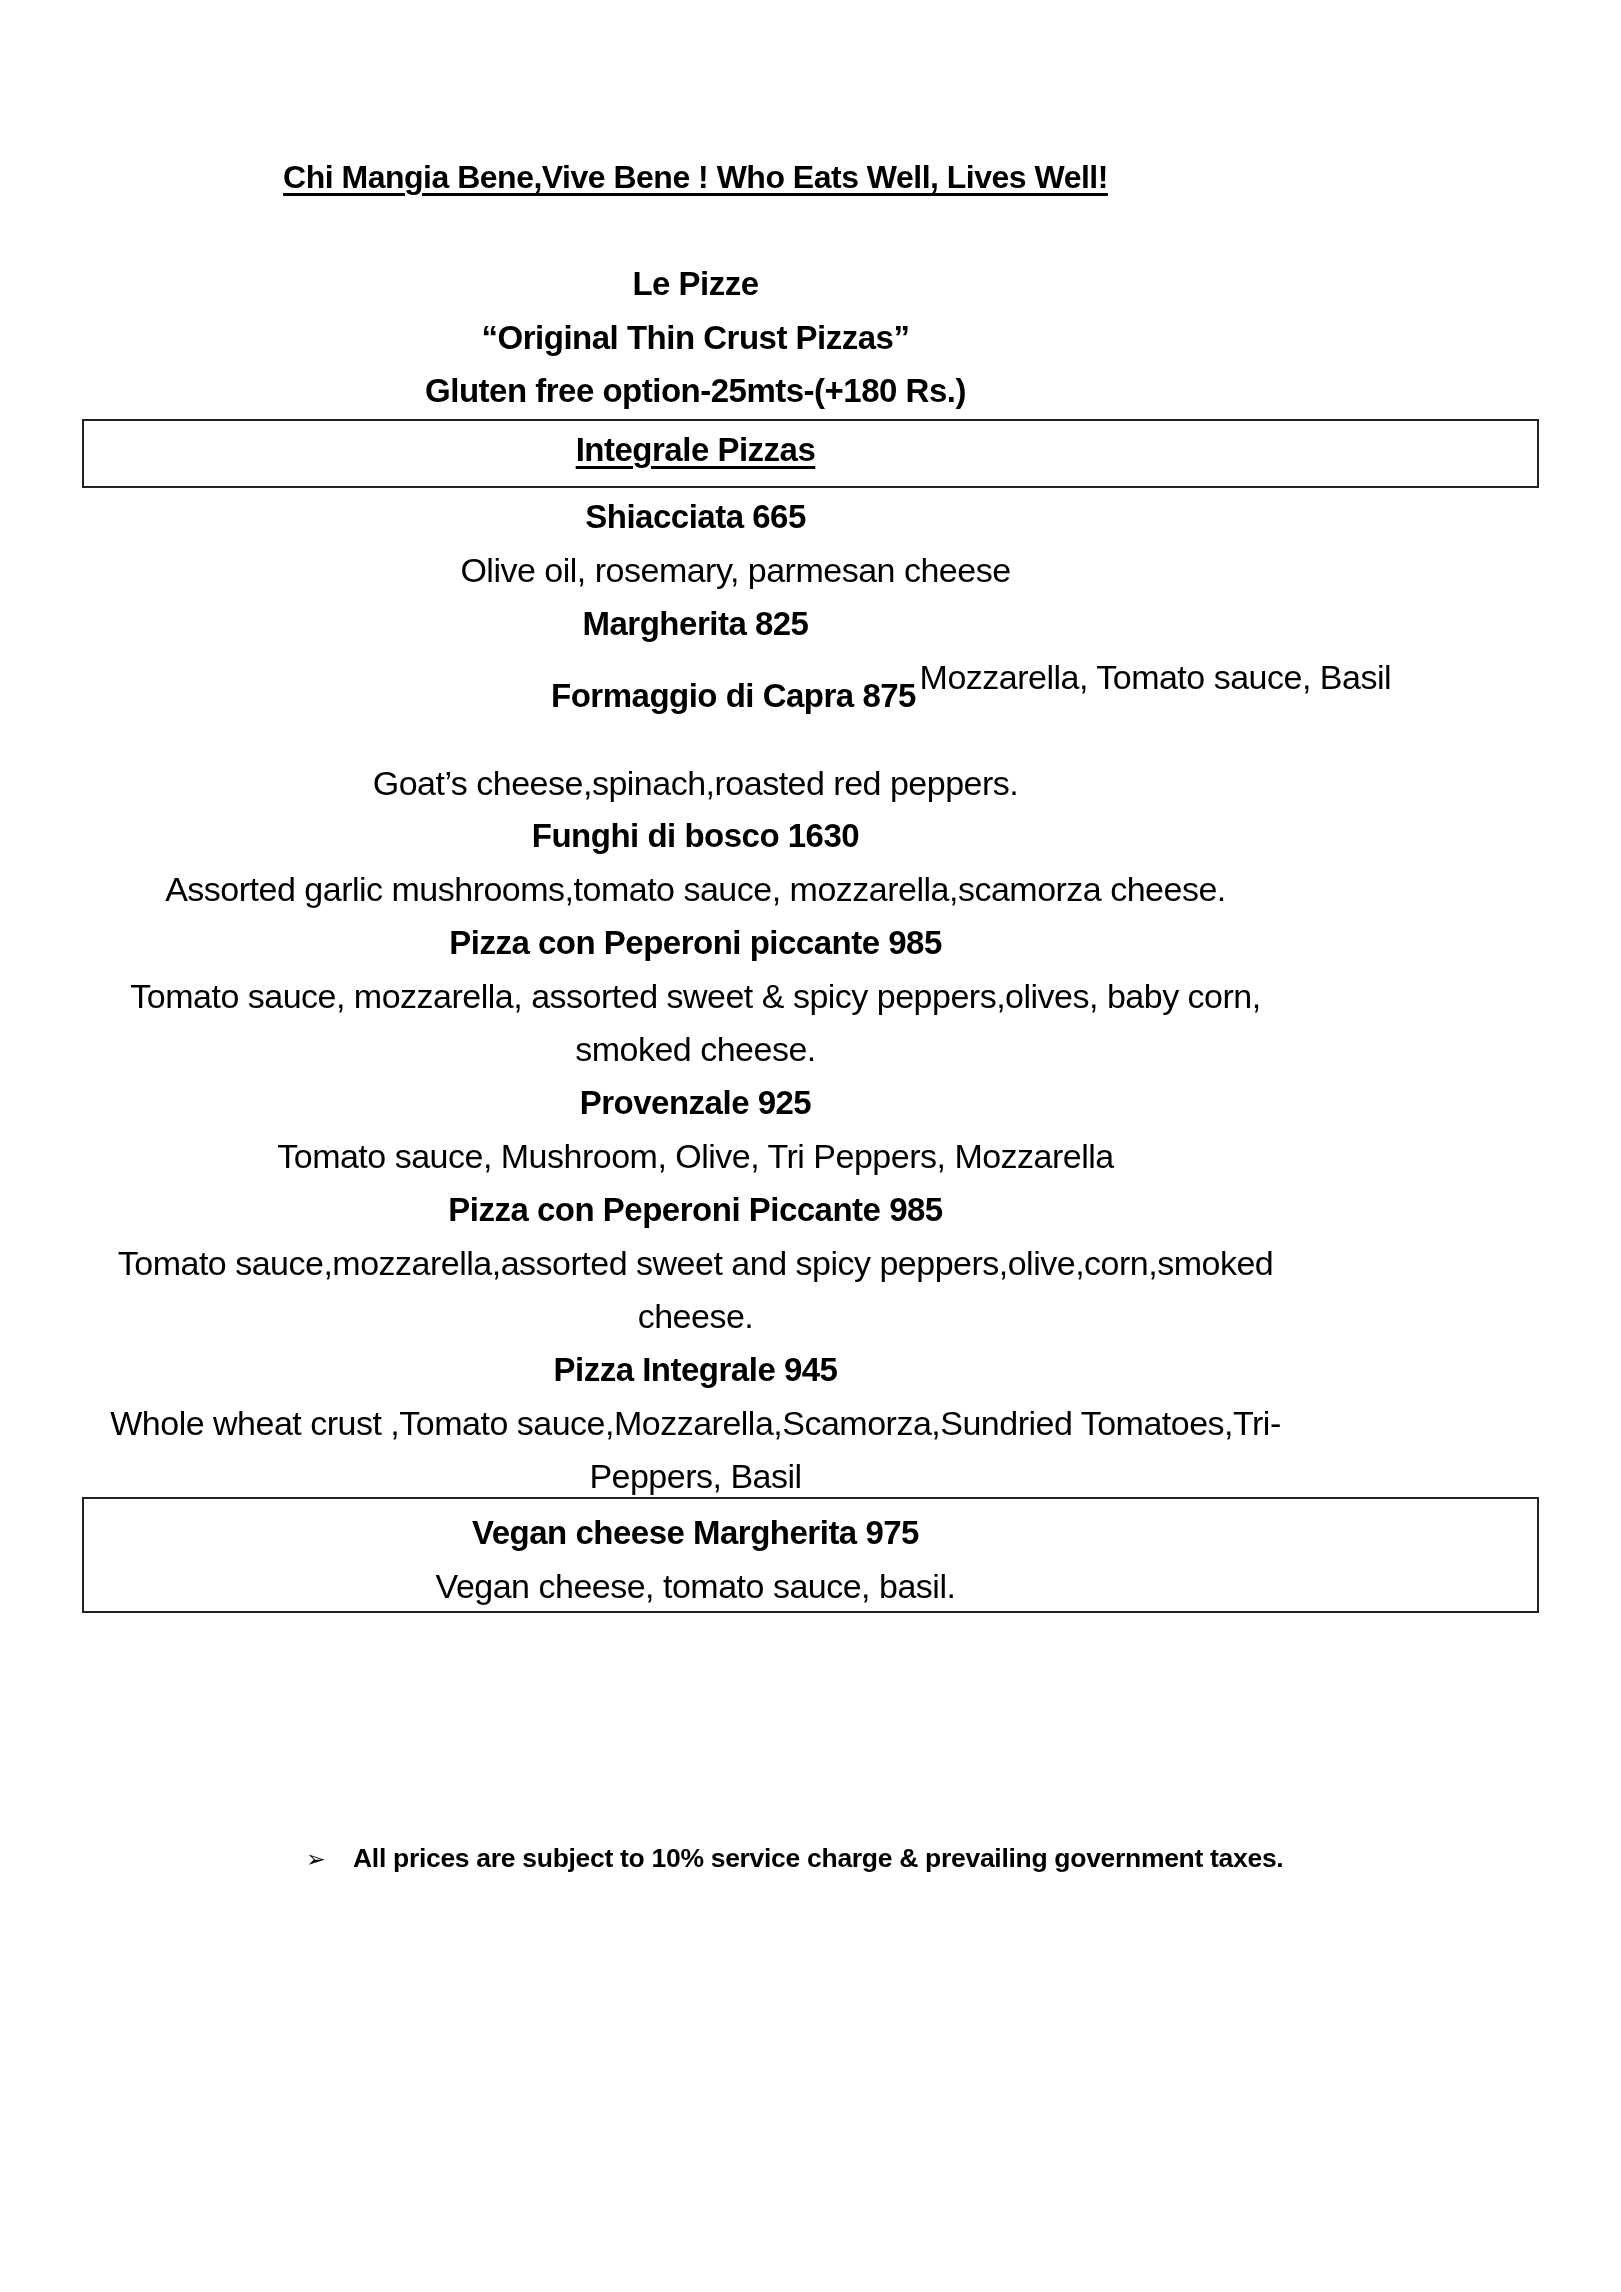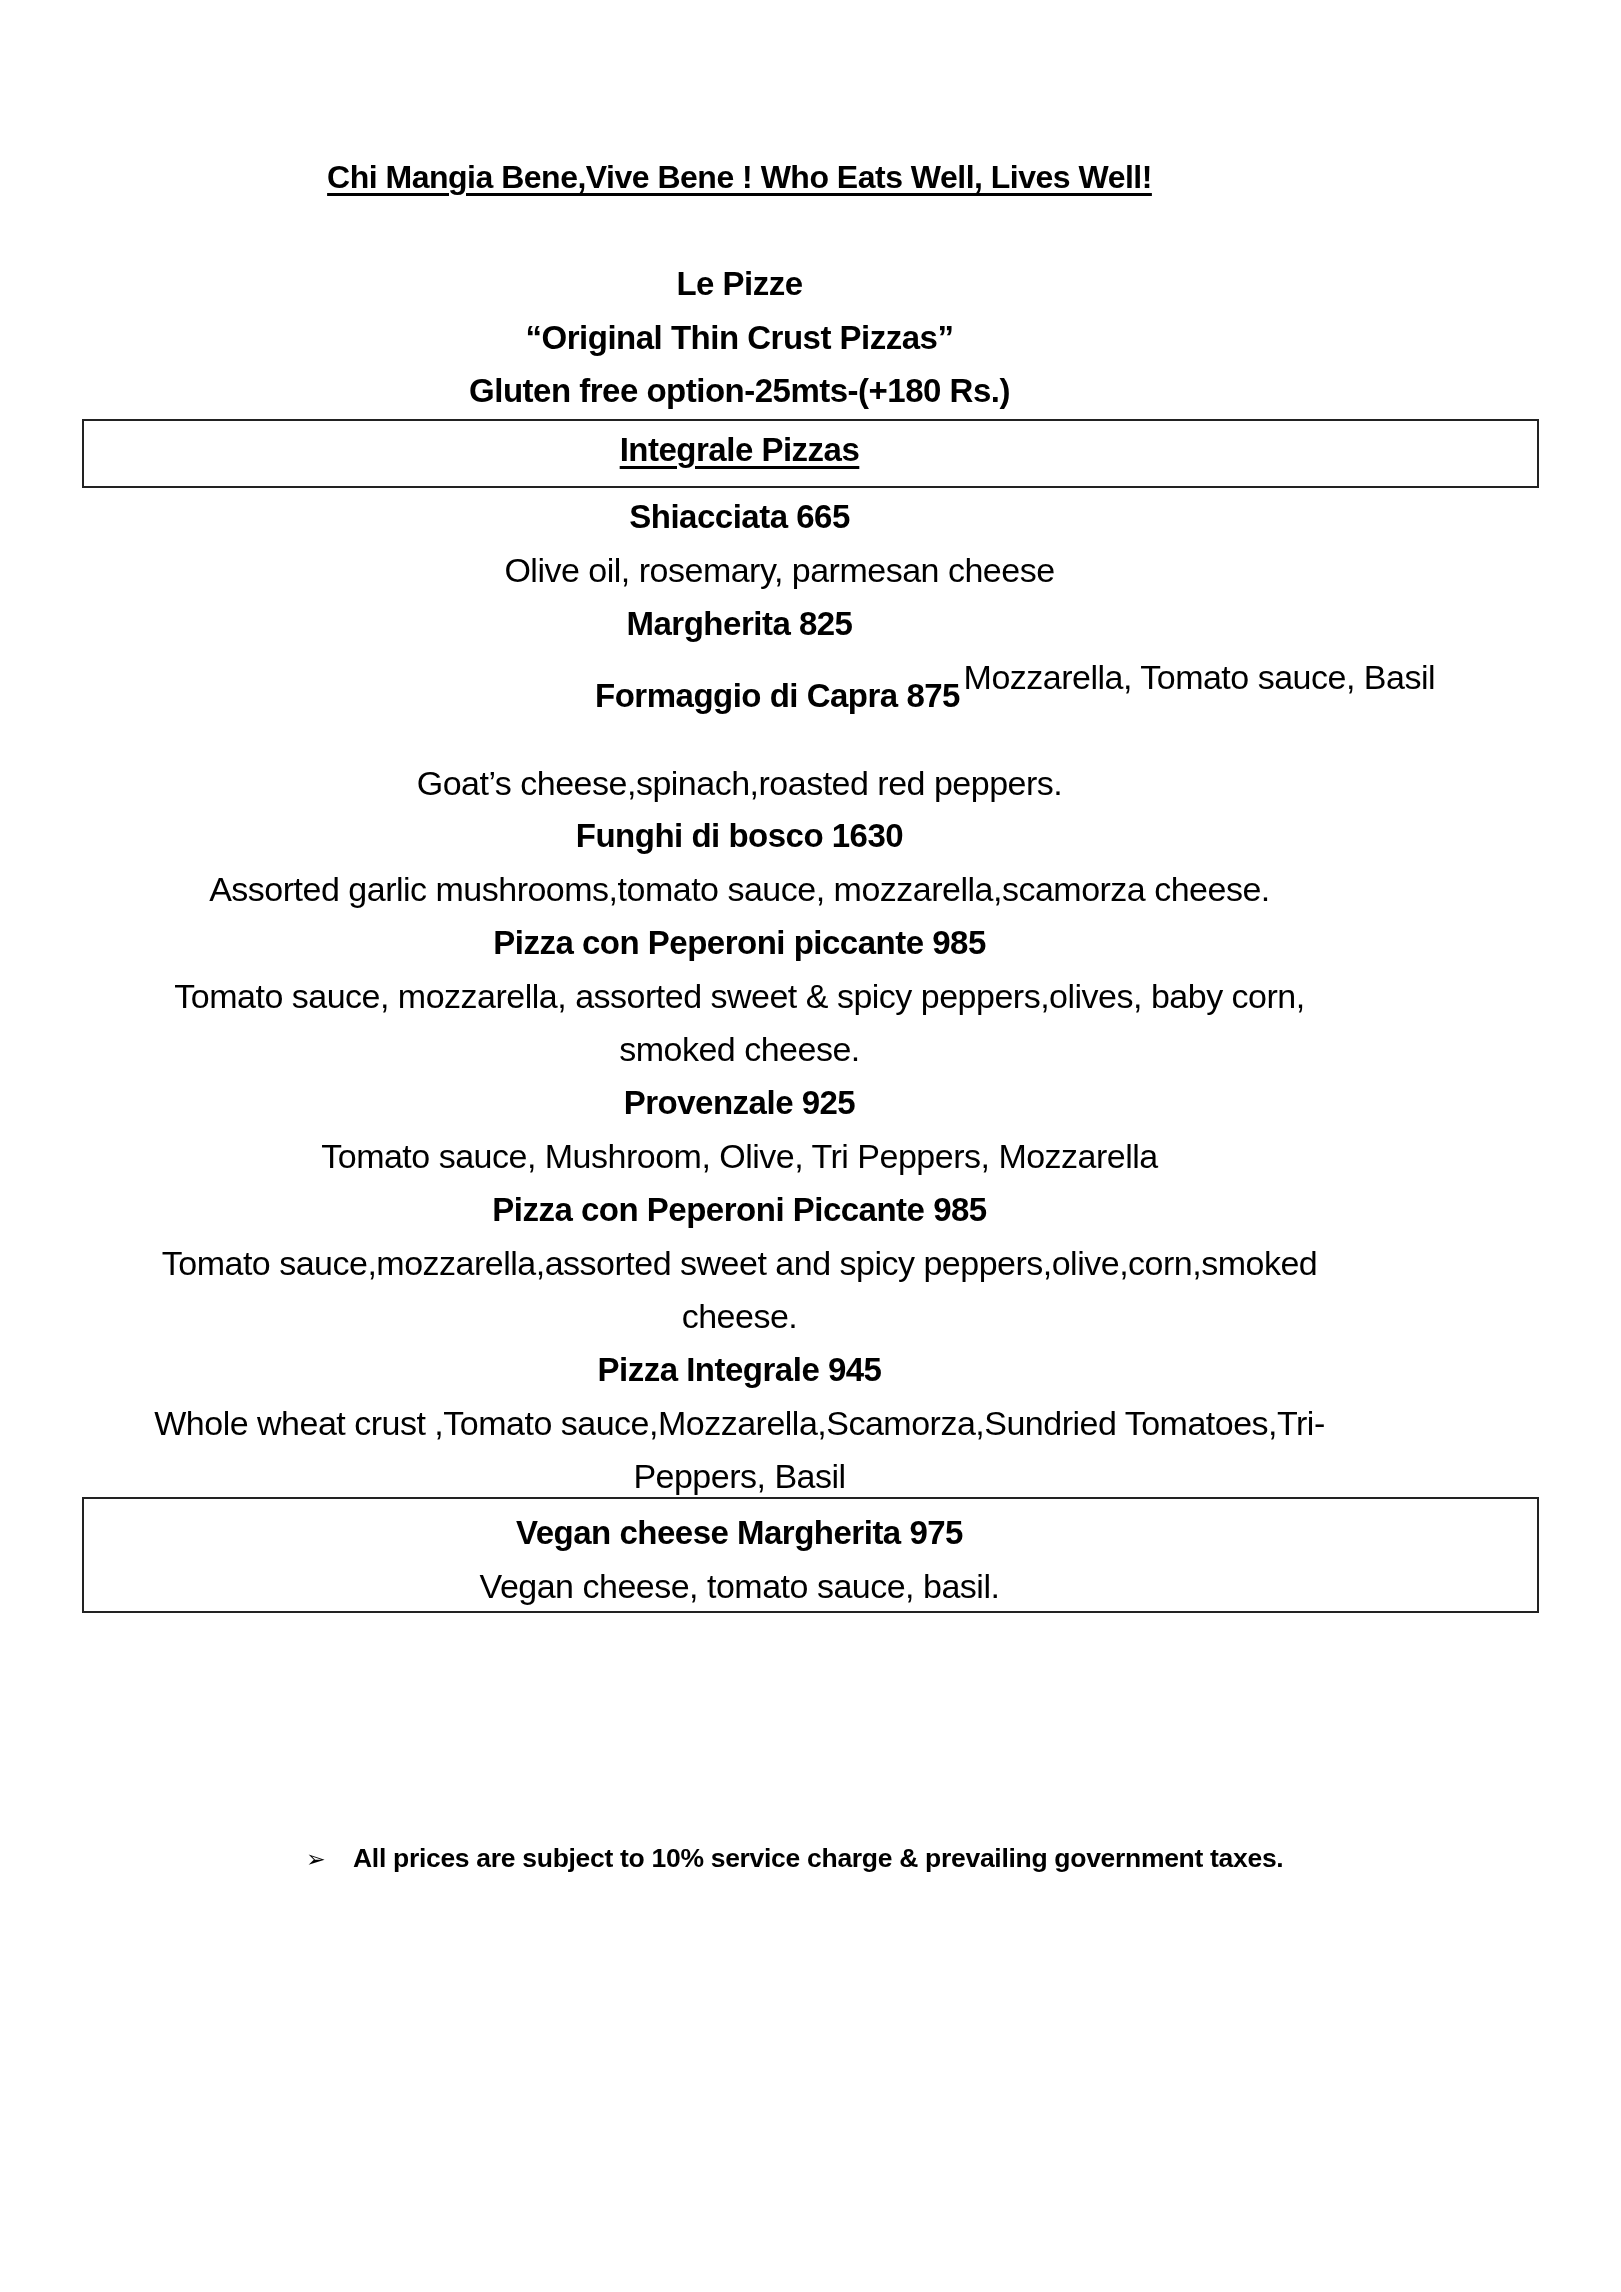--- a/index.html
+++ b/index.html
@@ -2,21 +2,21 @@
 <html><head>
 <meta charset="utf-8">
 <style>
   html, body { margin: 0; padding: 0; background: #ffffff; }
   body {
     width: 1621px; height: 2293px; position: relative; overflow: hidden;
     font-family: "Liberation Sans", "DejaVu Sans", sans-serif; color: #000;
   }
   .line {
     position: absolute; left: 0; width: 1391px; text-align: center;
-    white-space: nowrap; letter-spacing: -0.5px; margin-left: 44px;
+    white-space: nowrap; letter-spacing: -0.5px;
   }
   .bold { font-weight: bold; }
   .u { text-decoration: underline; text-decoration-thickness: 2.9px; text-underline-offset: 4.9px; }
   .h { font-size: 33px; }
   .d { font-size: 34px; font-weight: normal; }
   .box {
     position: absolute; left: 82px; width: 1457px; border: 2px solid #222;
     box-sizing: border-box;
   }
   .footer {

